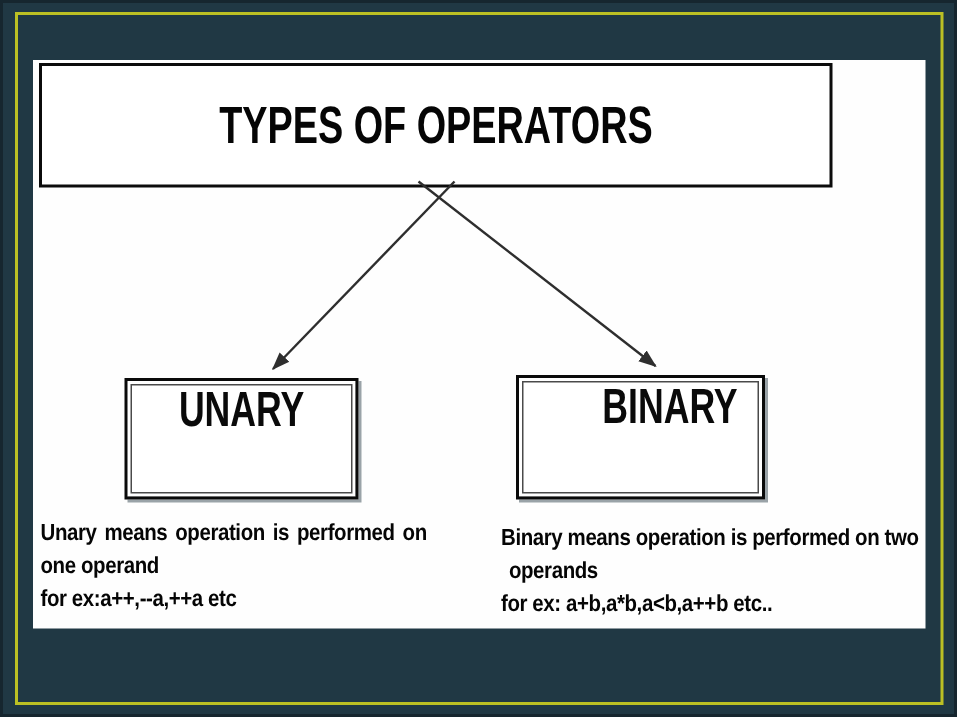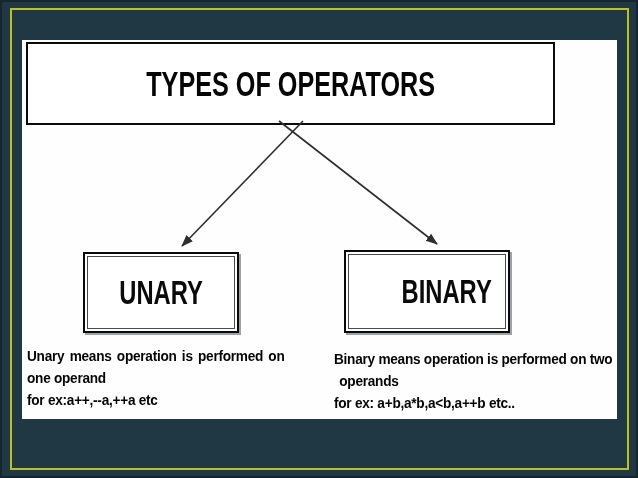--- a/index.html
+++ b/index.html
@@ -39,21 +39,21 @@
     white-space:nowrap;
     transform:scaleX(0.72);
     transform-origin:50% 50%;
     letter-spacing:0px;
   }
   .node{
     position:absolute;
     background:#fff;
     border:2px solid #0a0a0a;
     box-shadow:inset 0 0 0 2px #ffffff, inset 0 0 0 3px #4a4a4a, 2px 2px 0 #9aa3a8;
-    display:flex;align-items:center;justify-content:center;
+    display:flex;align-items:flex-start;justify-content:center;
   }
   .node .label-text{
     font-weight:bold;
     font-size:33px;
     color:#0a0a0a;
     white-space:nowrap;
     transform:scaleX(0.72);
     transform-origin:50% 50%;
   }
   .node-unary{left:61px;top:212px;width:156px;height:81px;}

